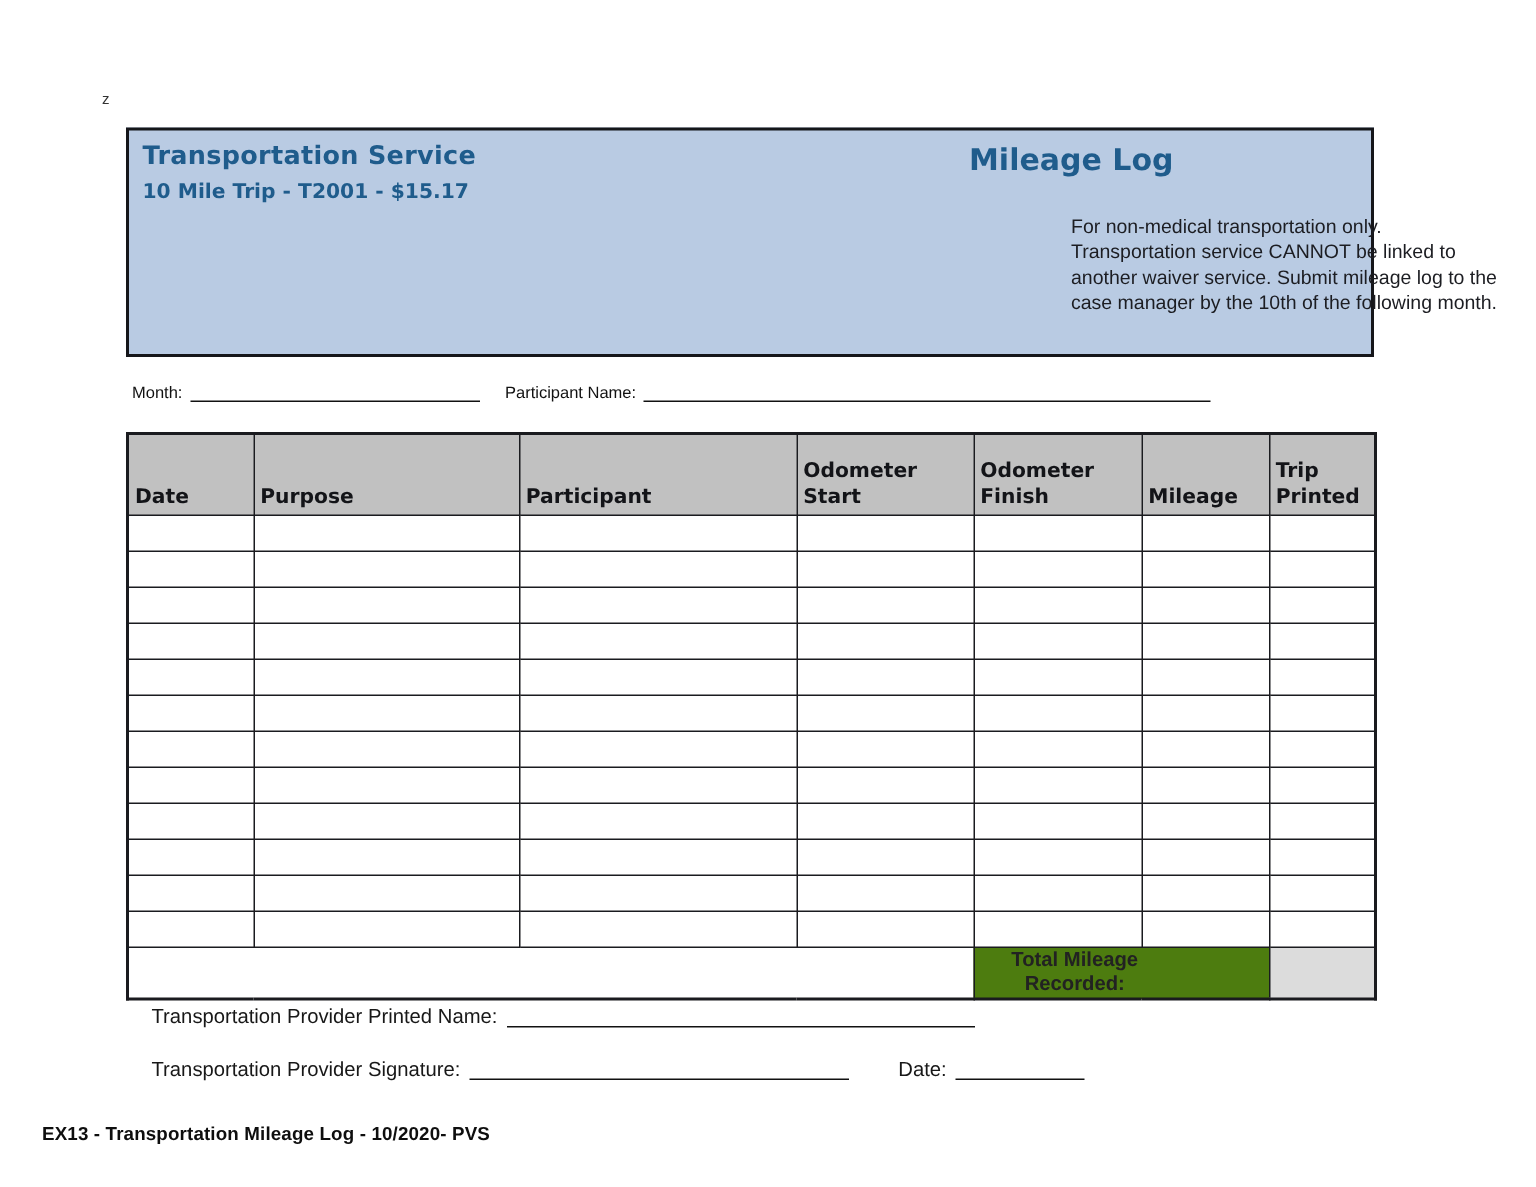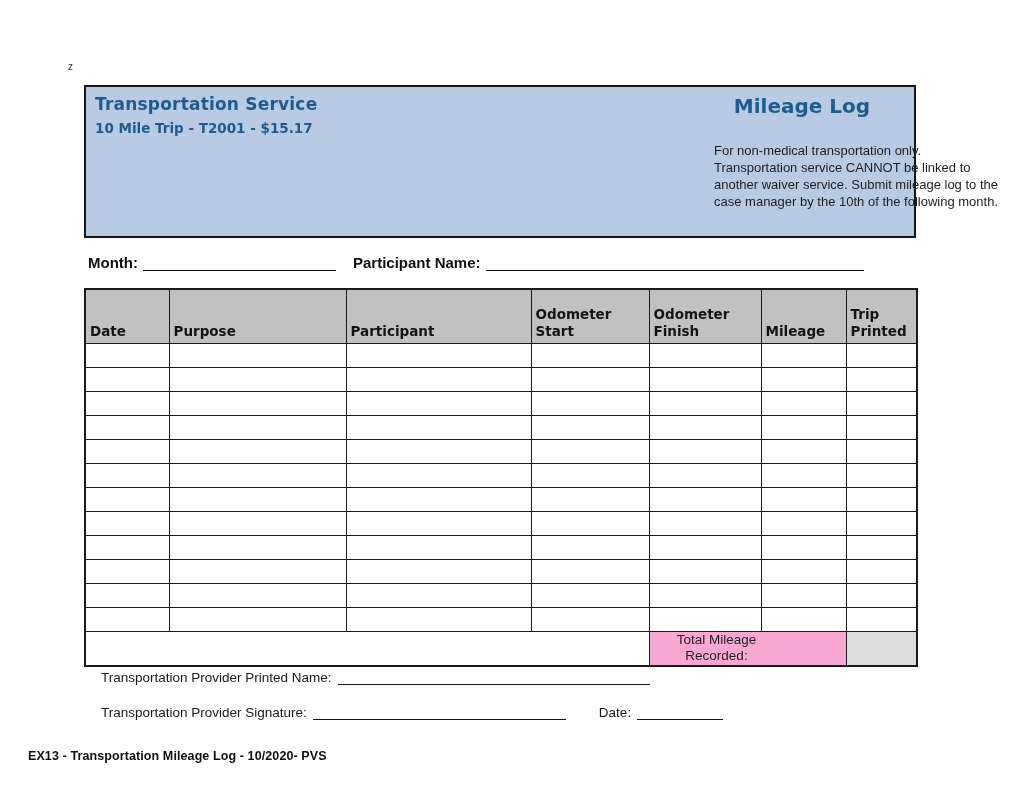--- a/index.html
+++ b/index.html
@@ -32,33 +32,32 @@
     font-weight: bold; font-size: 17px; color: #1f5c8c;
     letter-spacing: 0.2px;
   }
   .hb-rate {
     font-family: "DejaVu Sans", sans-serif;
     font-weight: bold; font-size: 13.5px; color: #1f5c8c;
     margin-top: 6px;
   }
   .hb-log-title {
     position: absolute; left: 560px; top: 7px; width: 312px;
-    text-align: center;
     font-family: "DejaVu Sans", sans-serif;
     font-weight: bold; font-size: 20px; color: #1f5c8c;
   }
   .hb-note {
     position: absolute; left: 628px; top: 55px; width: 286px;
     font-size: 13px; line-height: 17px; color: #1c1d22;
   }
 
   
   .month-row {
     position: absolute; left: 88px; top: 254px;
-    font-size: 15px; font-weight: bold;
+    font-size: 11px; font-weight: normal;
     white-space: nowrap;
   }
   .fill-line {
     display: inline-block;
     border-bottom: 1.6px solid #111;
     height: 14px;
     vertical-align: bottom;
   }
   .month-line { width: 193px; margin-left: 5px; }
   .participant-label { margin-left: 17px; }
@@ -81,21 +80,21 @@
     vertical-align: bottom;
     text-align: left;
     padding: 16px 3px 3px 4px;
     font-family: "DejaVu Sans", sans-serif;
     font-weight: bold; font-size: 13.5px; line-height: 17px;
     color: #131418;
   }
   .log-table td.data-cell { height: 24px; background: #ffffff; }
   .log-table tr.total-row td { height: 34px; }
   .total-blank { background: #ffffff; }
-  .total-label-cell { background: #f9a8d4; vertical-align: middle; }
+  .total-label-cell { background: #4d7c0f; vertical-align: middle; font-weight: bold; }
   .total-label-inner {
     width: 118px; margin-left: 8px;
     text-align: center;
     font-size: 13.5px; line-height: 16px; color: #222;
   }
   .total-amount-cell { background: #dcdcdc; }
 
   
   .provider-row {
     position: absolute; left: 88px;

